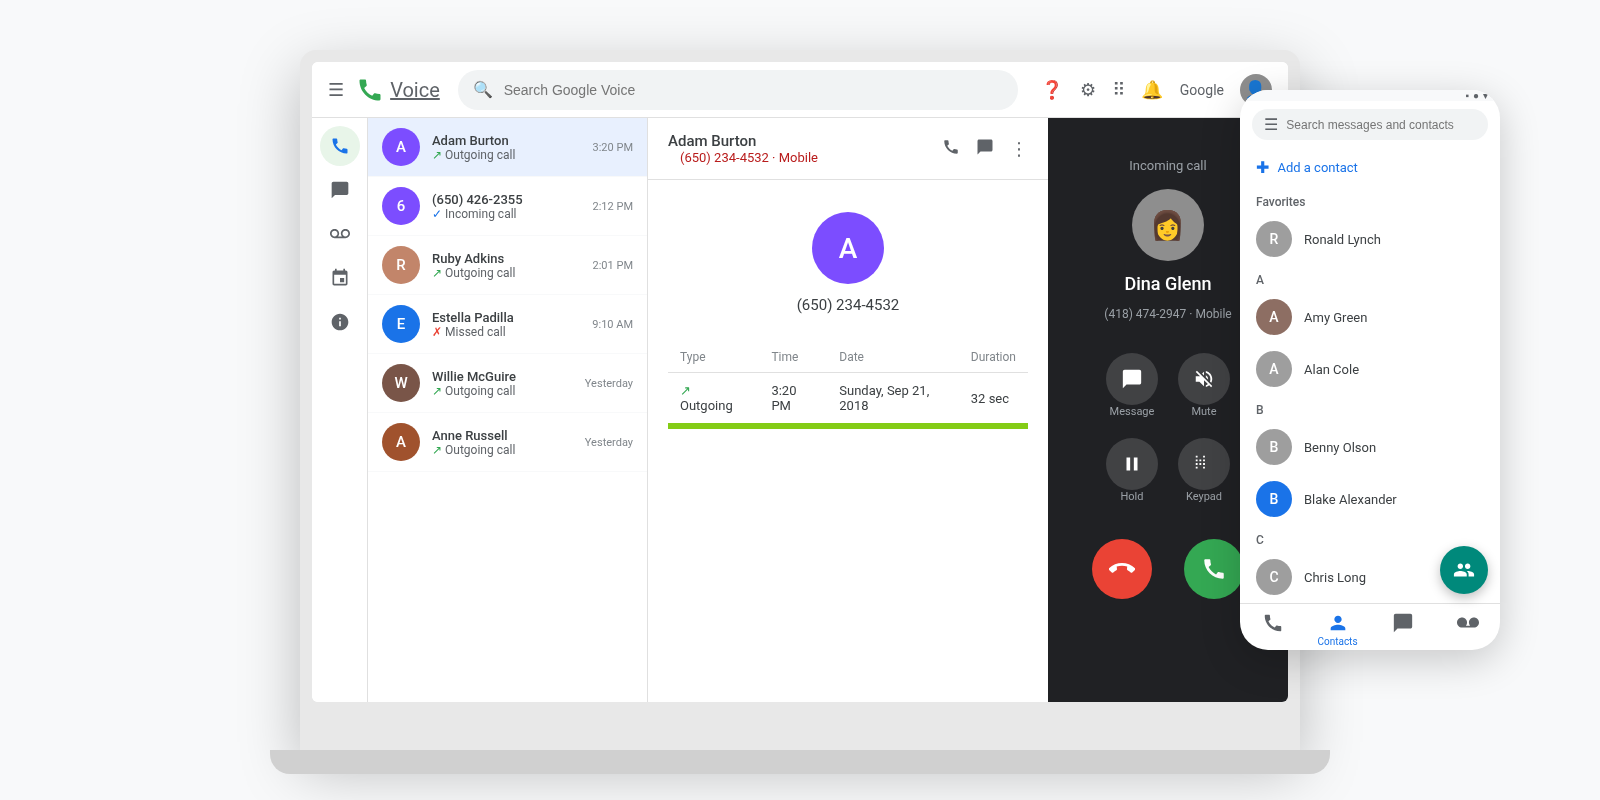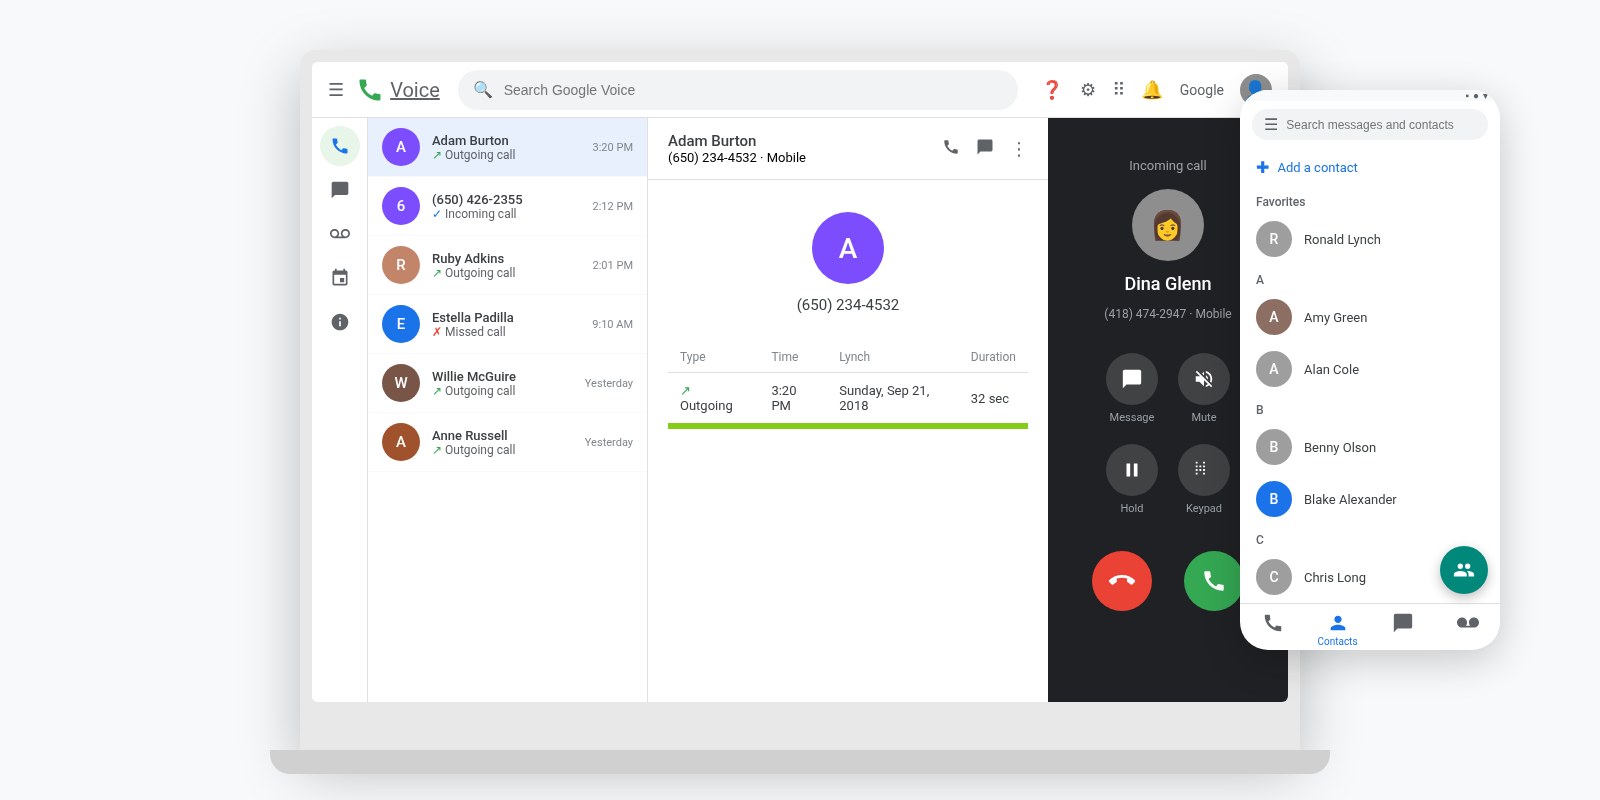--- a/index.html
+++ b/index.html
@@ -192,21 +192,21 @@
       flex-direction: column;
     }
     .detail-header {
       display: flex;
       align-items: center;
       padding: 14px 20px;
       border-bottom: 1px solid #e0e0e0;
       gap: 12px;
     }
     .detail-name { font-size: 15px; font-weight: 500; color: #3c4043; }
-    .detail-number { font-size: 13px; color: #000000; }
+    .detail-number { font-size: 13px; color: #b91c1c; margin-left: 12px; }
     .detail-actions { margin-left: auto; display: flex; gap: 16px; }
     .detail-action-btn { font-size: 18px; color: #5f6368; cursor: pointer; }
 
     .detail-body {
       display: flex;
       flex-direction: column;
       align-items: center;
       padding: 32px 20px 20px;
       flex: 1;
     }
@@ -262,21 +262,21 @@
     .call-btn-grid {
       display: grid;
       grid-template-columns: 1fr 1fr;
       gap: 20px;
       margin-bottom: 28px;
     }
     .call-btn-item {
       display: flex;
       flex-direction: column;
       align-items: center;
-      gap: 6px;
+      gap: 0;
       cursor: pointer;
     }
     .call-btn-circle {
       width: 52px; height: 52px;
       border-radius: 50%;
       background: rgba(255,255,255,0.15);
       display: flex; align-items: center; justify-content: center;
       font-size: 20px;
       color: #fff;
     }
@@ -567,21 +567,21 @@
             <div class="contact-avatar-large">
               <span>A</span>
             </div>
             <div class="detail-number-large">(650) 234-4532</div>
 
             <table class="call-log-table">
               <thead>
                 <tr>
                   <th>Type</th>
                   <th>Time</th>
-                  <th>Lynch</th>
+                  <th>Date</th>
                   <th>Duration</th>
                 </tr>
               </thead>
               <tbody>
                 <tr>
                   <td>
                     <span style="color:#34a853; margin-right:4px;">↗</span>
                     <span>Outgoing</span>
                   </td>
                   <td>3:20 PM</td>

